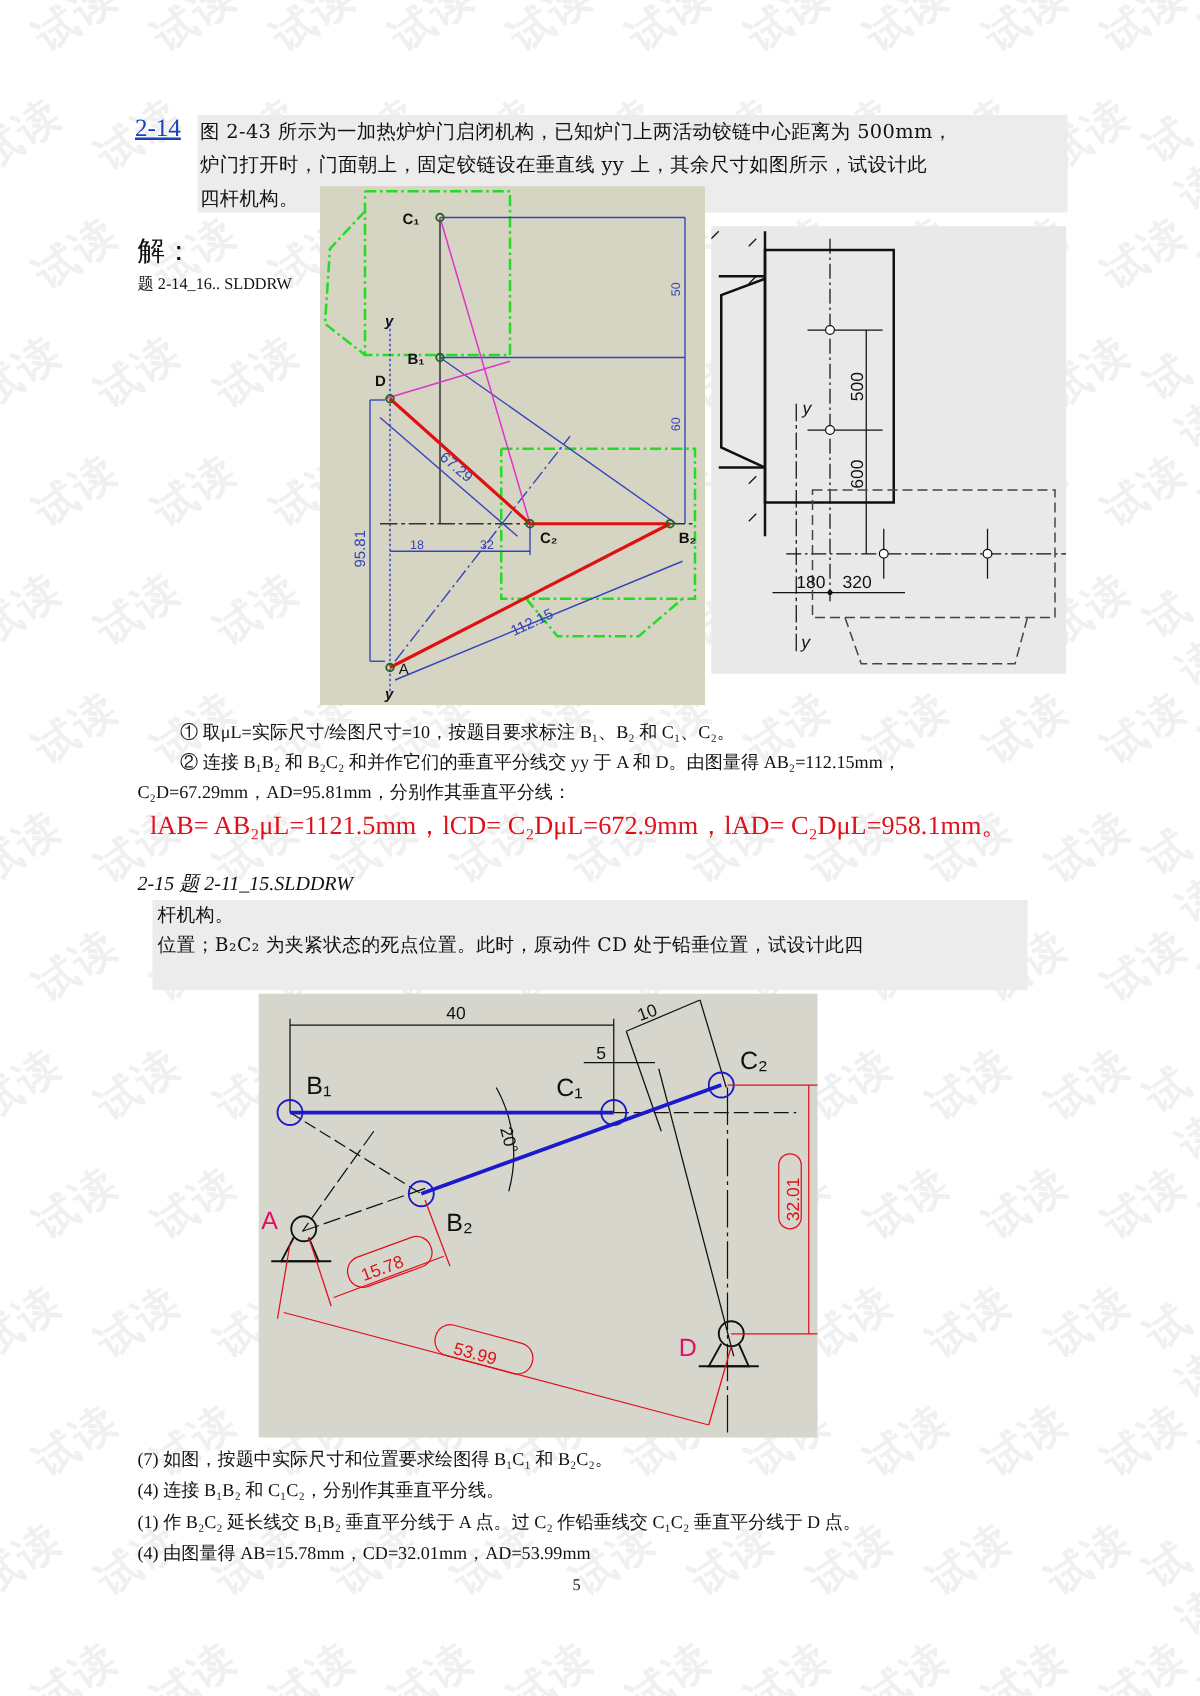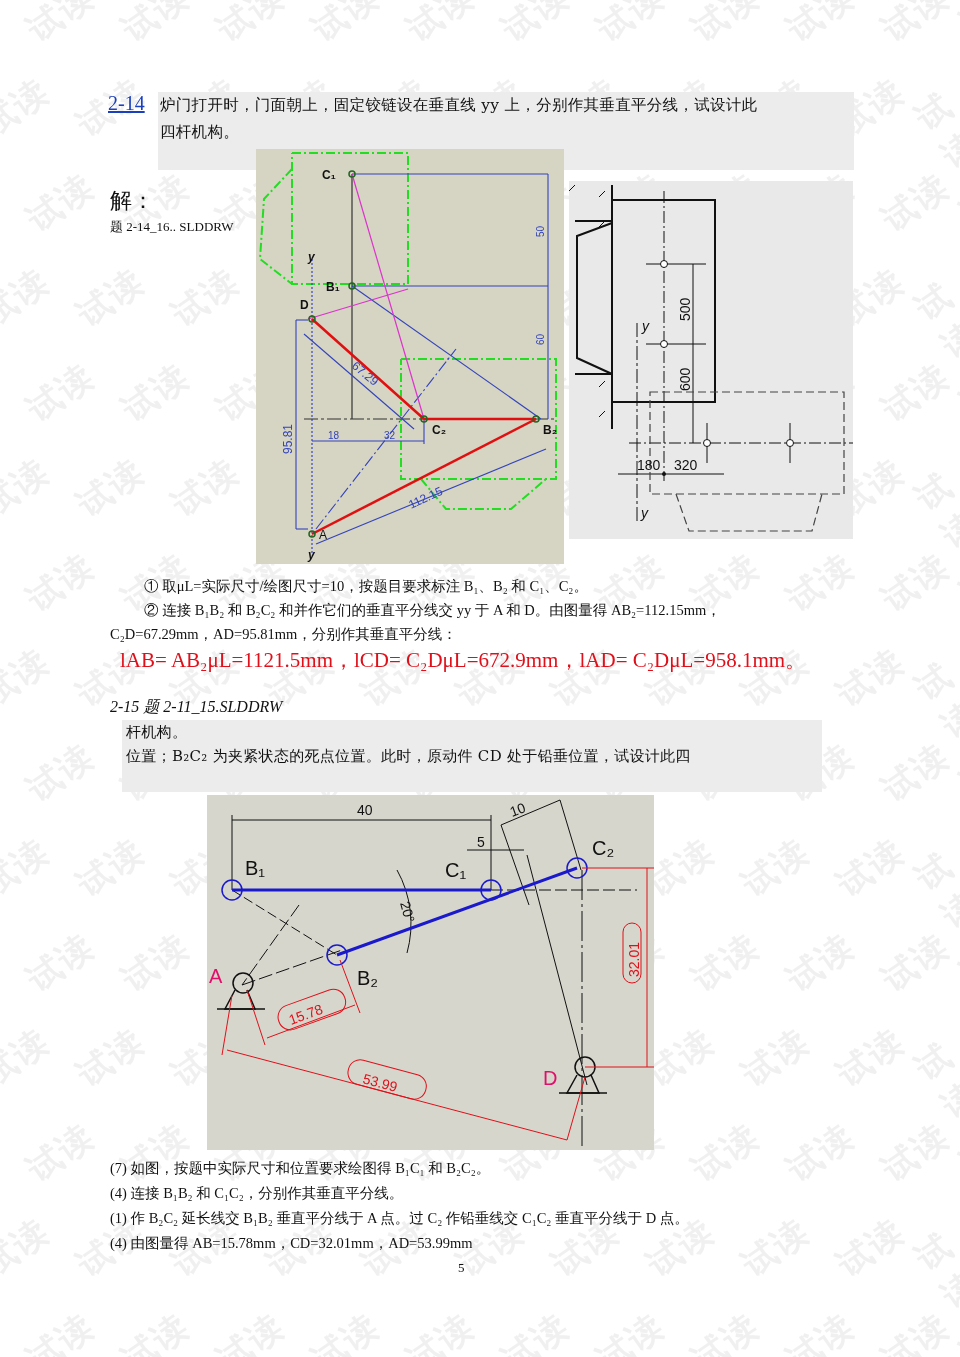--- a/index.html
+++ b/index.html
@@ -196,21 +196,22 @@
     <span class="wm" style="left: 405px; top: 1320px;">试读</span>
     <span class="wm" style="left: 500px; top: 1320px;">试读</span>
     <span class="wm" style="left: 595px; top: 1320px;">试读</span>
     <span class="wm" style="left: 690px; top: 1320px;">试读</span>
     <span class="wm" style="left: 785px; top: 1320px;">试读</span>
     <span class="wm" style="left: 880px; top: 1320px;">试读</span>
     <span class="wm" style="left: 975px; top: 1320px;">试读</span>
   </div>
 
 <div class="abs problem-box" style="left:158px; top:92px; width:694px; height:78px; padding:0 0 0 2px;">
-  <div style="height:27px; white-space:nowrap;">炉门打开时，门面朝上，固定铰链设在垂直线 yy 上，分别作其垂直平分线，试设计此</div>
+  <div style="height:27px; white-space:nowrap;">图 2-43 所示为一加热炉炉门启闭机构，已知炉门上两活动铰链中心距离为 500mm，</div>
+  <div style="height:27px; white-space:nowrap;">炉门打开时，门面朝上，固定铰链设在垂直线 yy 上，其余尺寸如图所示，试设计此</div>
   <div style="height:27px; white-space:nowrap;">四杆机构。</div>
 </div>
 <div class="abs link-num" style="left:108px; top:92px;">2-14</div>
 
 <div class="abs solve" style="left:110px; top:186px;">解：</div>
 <div class="abs small" style="left:110px; top:218px;">题 2-14_16.. SLDDRW</div>
 
 <div class="abs drawing" style="left:256px; top:149px; width:308px; height:415px;">
   <svg width="308" height="415" viewBox="0 0 308 415">
 

